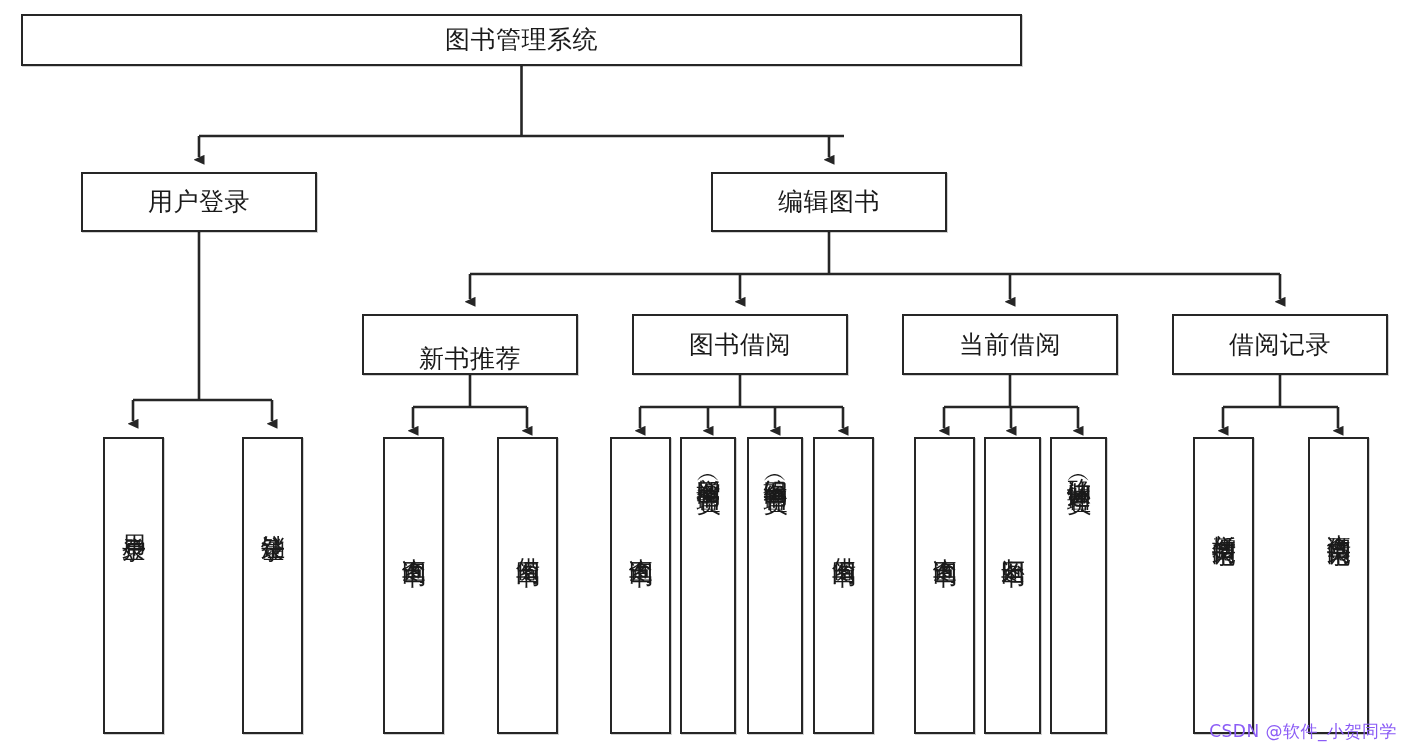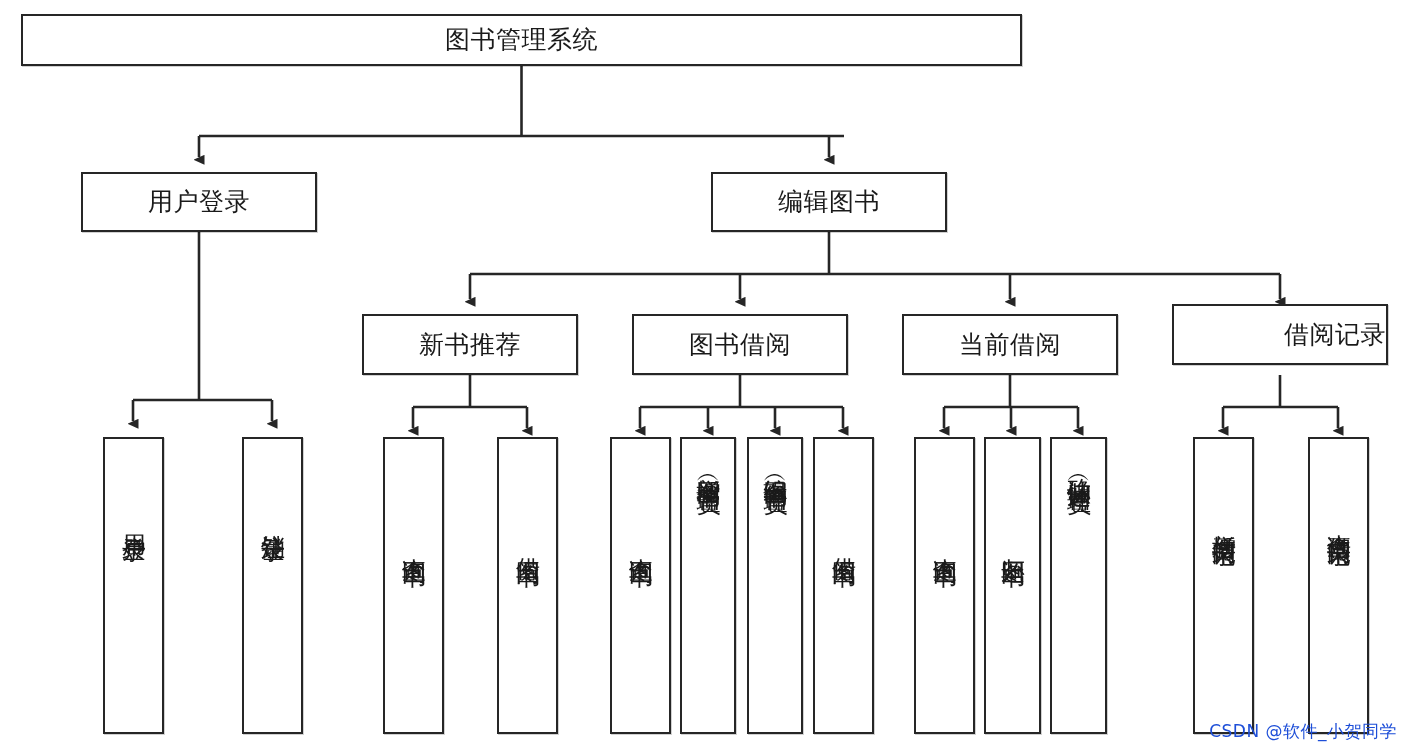--- a/index.html
+++ b/index.html
@@ -70,21 +70,21 @@
     padding-top: 86px;
   }
   .node.vertical.top .label {
     padding-top: 6px;
   }
   #watermark {
     position: absolute;
     right: 8px;
     bottom: 4px;
     font-size: 17px;
-    color: #1d4ed8;
+    color: #8b5cf6;
     letter-spacing: 0.5px;
     user-select: none;
     white-space: nowrap;
   }
 </style>
 </head>
 <body>
 
 <div id="diagram-root">
 
@@ -142,30 +142,30 @@
     <span class="label">图书管理系统</span>
   </div>
 
   <div class="node horizontal" style="left:81px; top:172px; width:236px; height:60px;">
     <span class="label">用户登录</span>
   </div>
   <div class="node horizontal" style="left:711px; top:172px; width:236px; height:60px;">
     <span class="label">编辑图书</span>
   </div>
 
-  <div class="node horizontal" style="left:362px; top:314px; width:216px; height:61px;">
+  <div class="node horizontal" style="left:362px; top:314px; width:216px; height:61px;align-items:flex-end;">
     <span class="label">新书推荐</span>
   </div>
   <div class="node horizontal" style="left:632px; top:314px; width:216px; height:61px;">
     <span class="label">图书借阅</span>
   </div>
   <div class="node horizontal" style="left:902px; top:314px; width:216px; height:61px;">
     <span class="label">当前借阅</span>
   </div>
-  <div class="node horizontal" style="left:1172px; top:304px; width:216px; height:61px;justify-content:flex-end;">
+  <div class="node horizontal" style="left:1172px; top:314px; width:216px; height:61px;">
     <span class="label">借阅记录</span>
   </div>
 
   <div class="node vertical mid" style="left:103px; top:437px; width:61px; height:297px;">
     <span class="label">用户登录</span>
   </div>
   <div class="node vertical mid" style="left:242px; top:437px; width:61px; height:297px;">
     <span class="label">注销登录</span>
   </div>
 

